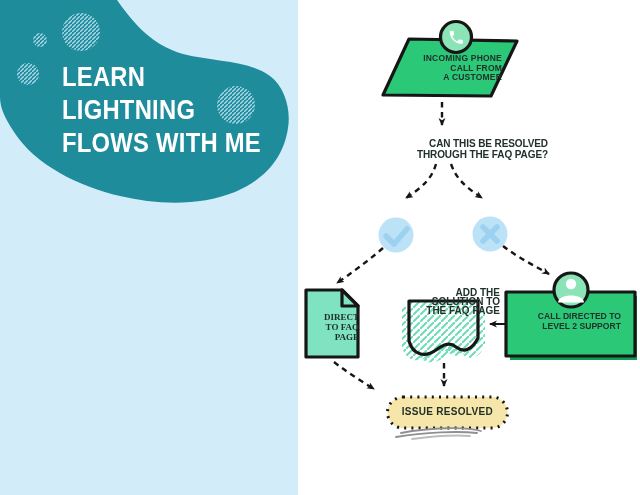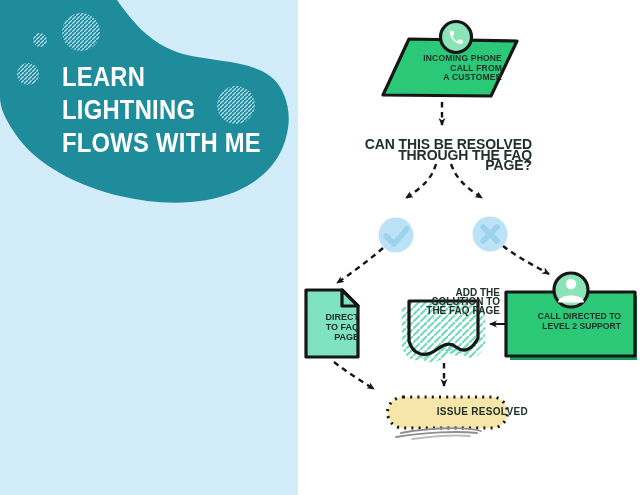--- a/index.html
+++ b/index.html
@@ -21,25 +21,25 @@
   .glyph-blue { fill:none; stroke:var(--blue_glyph); stroke-width:5.5; stroke-linecap:round; stroke-linejoin:round; }
   .dotted  { fill:var(--cream); stroke:var(--ink); stroke-width:3; stroke-dasharray:2 5.2; }
   .squig   { fill:none; stroke:var(--squiggle); stroke-width:1.8; stroke-linecap:round; }
 
   
   .lbl {
     position:absolute; text-align:right; white-space:pre-line;
     font-weight:bold; color:var(--label_ink); text-transform:uppercase;
   }
   .lbl-start    { left:396px; top:54px;  width:106px; font-size:8.5px; line-height:9.6px; letter-spacing:.2px; }
-  .lbl-question { left:362px; top:139px; width:170px; font-size:14px; line-height:10.5px; letter-spacing:-.1px; }
-  .lbl-direct   { left:305px; top:312px; width:54px;  font-size:9px;   line-height:10px; }
+  .lbl-question { left:378px; top:139px; width:170px; font-size:10px; line-height:10.5px; letter-spacing:-.1px; }
+  .lbl-direct   { left:305px; top:312px; width:54px;  font-size:9px;   line-height:10px;font-family:Liberation Serif, serif; }
   .lbl-add      { left:407px; top:288px; width:93px;  font-size:10px; line-height:9px; }
   .lbl-call     { left:508px; top:312px; width:113px; font-size:8.6px; line-height:9.6px; }
-  .lbl-issue    { left:407px; top:404px; width:121px; font-size:10px;  line-height:15px; letter-spacing:.3px; }
+  .lbl-issue    { left:372px; top:404px; width:121px; font-size:10px;  line-height:15px; letter-spacing:.3px; }
 
   .title {
     position:absolute; left:62px; top:60px; margin:0;
     color:var(--white); font-size:28px; line-height:33px; font-weight:bold;
     letter-spacing:.3px; white-space:pre-line;
     transform:scaleX(.85); transform-origin:left top;
   }
 </style>
 </head>
 <body>

